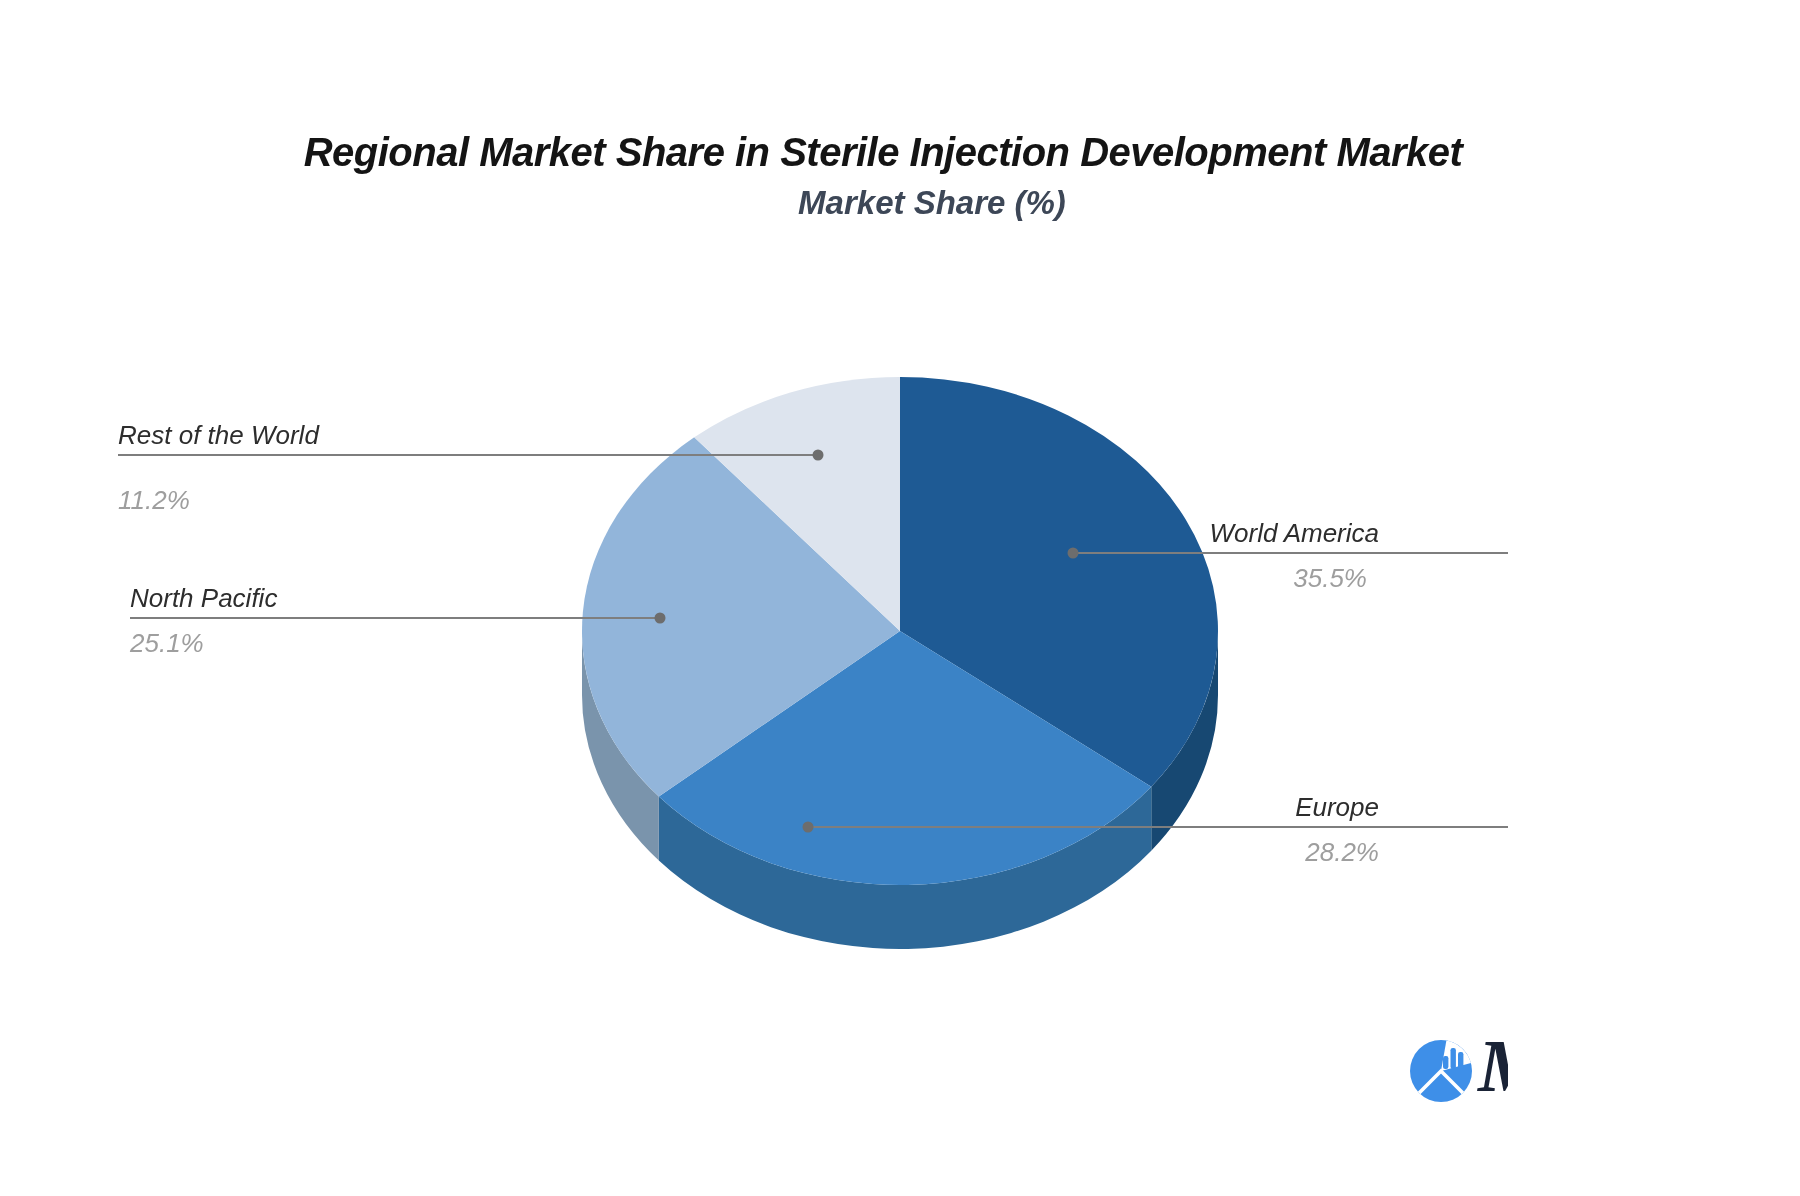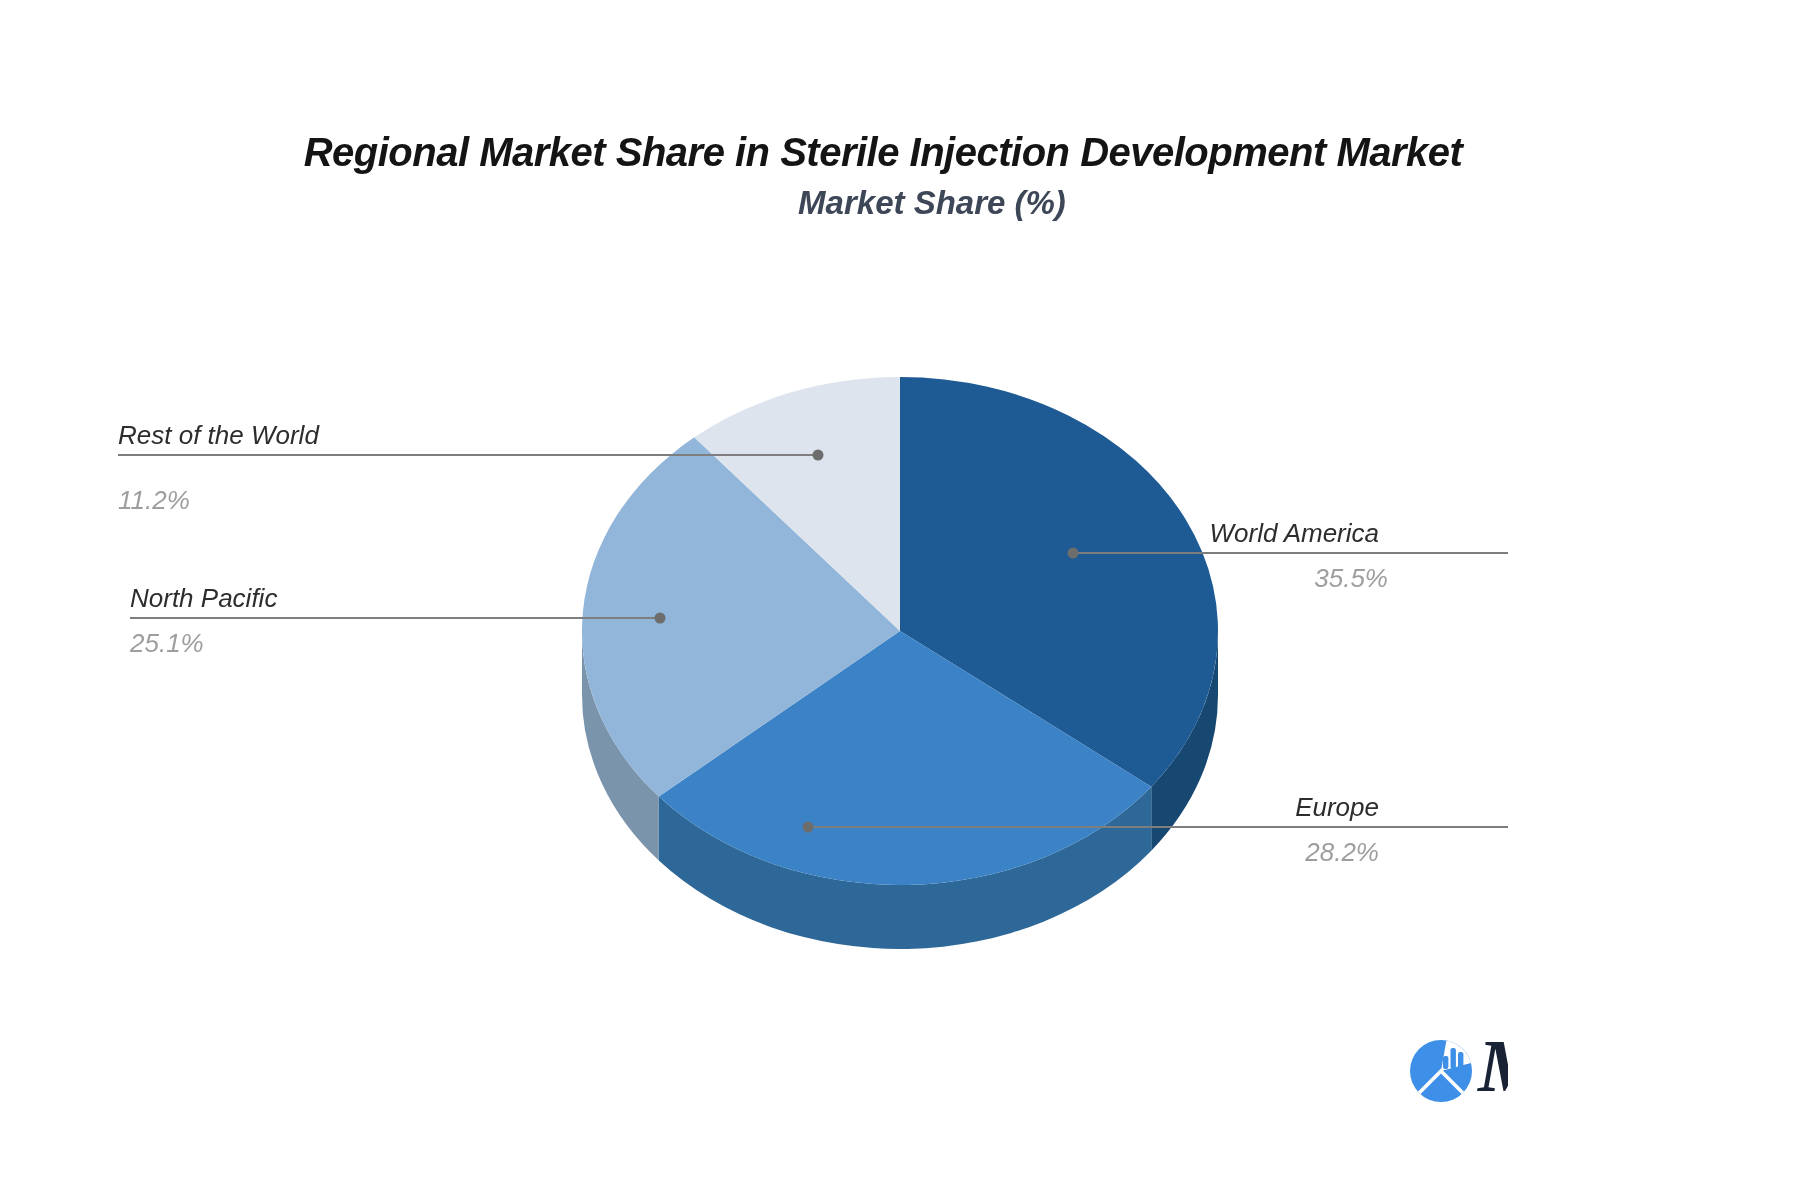--- a/index.html
+++ b/index.html
@@ -27,21 +27,21 @@
   .slice-label{position:absolute;line-height:1.1;}
   .slice-label .name{
     display:block;font-size:26px;color:#2d2d2d;
   }
   .slice-label .pct{
     display:block;font-size:26px;color:#9e9e9e;
   }
   .lbl-left{text-align:left;}
   .lbl-right{text-align:right;}
   #lbl-name-0{top:519px;right:129px;}
-  #lbl-pct-0{top:564px;right:120px;}
+  #lbl-pct-0{top:564px;right:141px;}
   #lbl-name-1{top:793px;right:129px;}
   #lbl-pct-1{top:838px;right:129px;margin-left:43px;}
   #lbl-name-2{top:584px;left:130px;}
   #lbl-pct-2{top:629px;left:130px;}
   #lbl-name-3{top:421px;left:118px;}
   #lbl-pct-3{top:466px;left:118px;margin-top:20px;}
   .logo{
     position:absolute;left:1409px;top:1028px;width:320px;height:90px;
   }
   .logo-icon{position:absolute;left:0;top:10px;}

